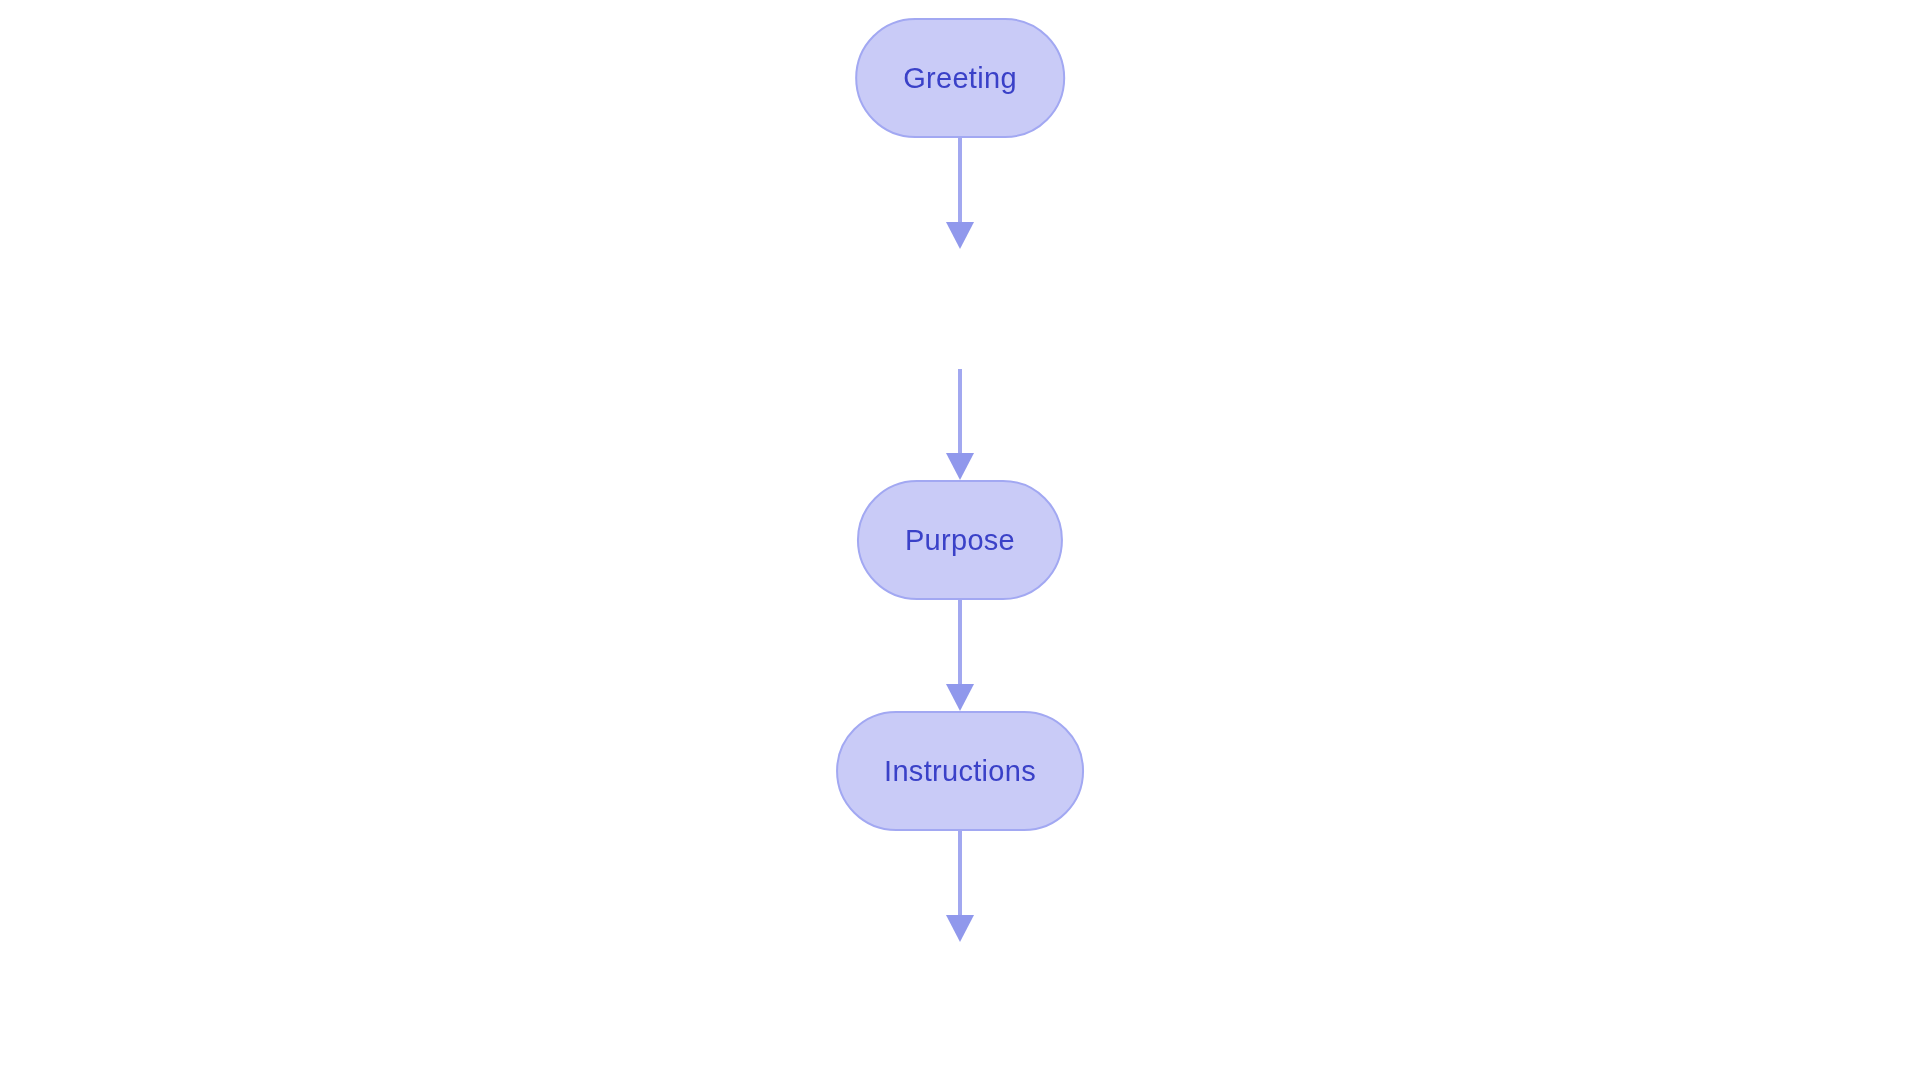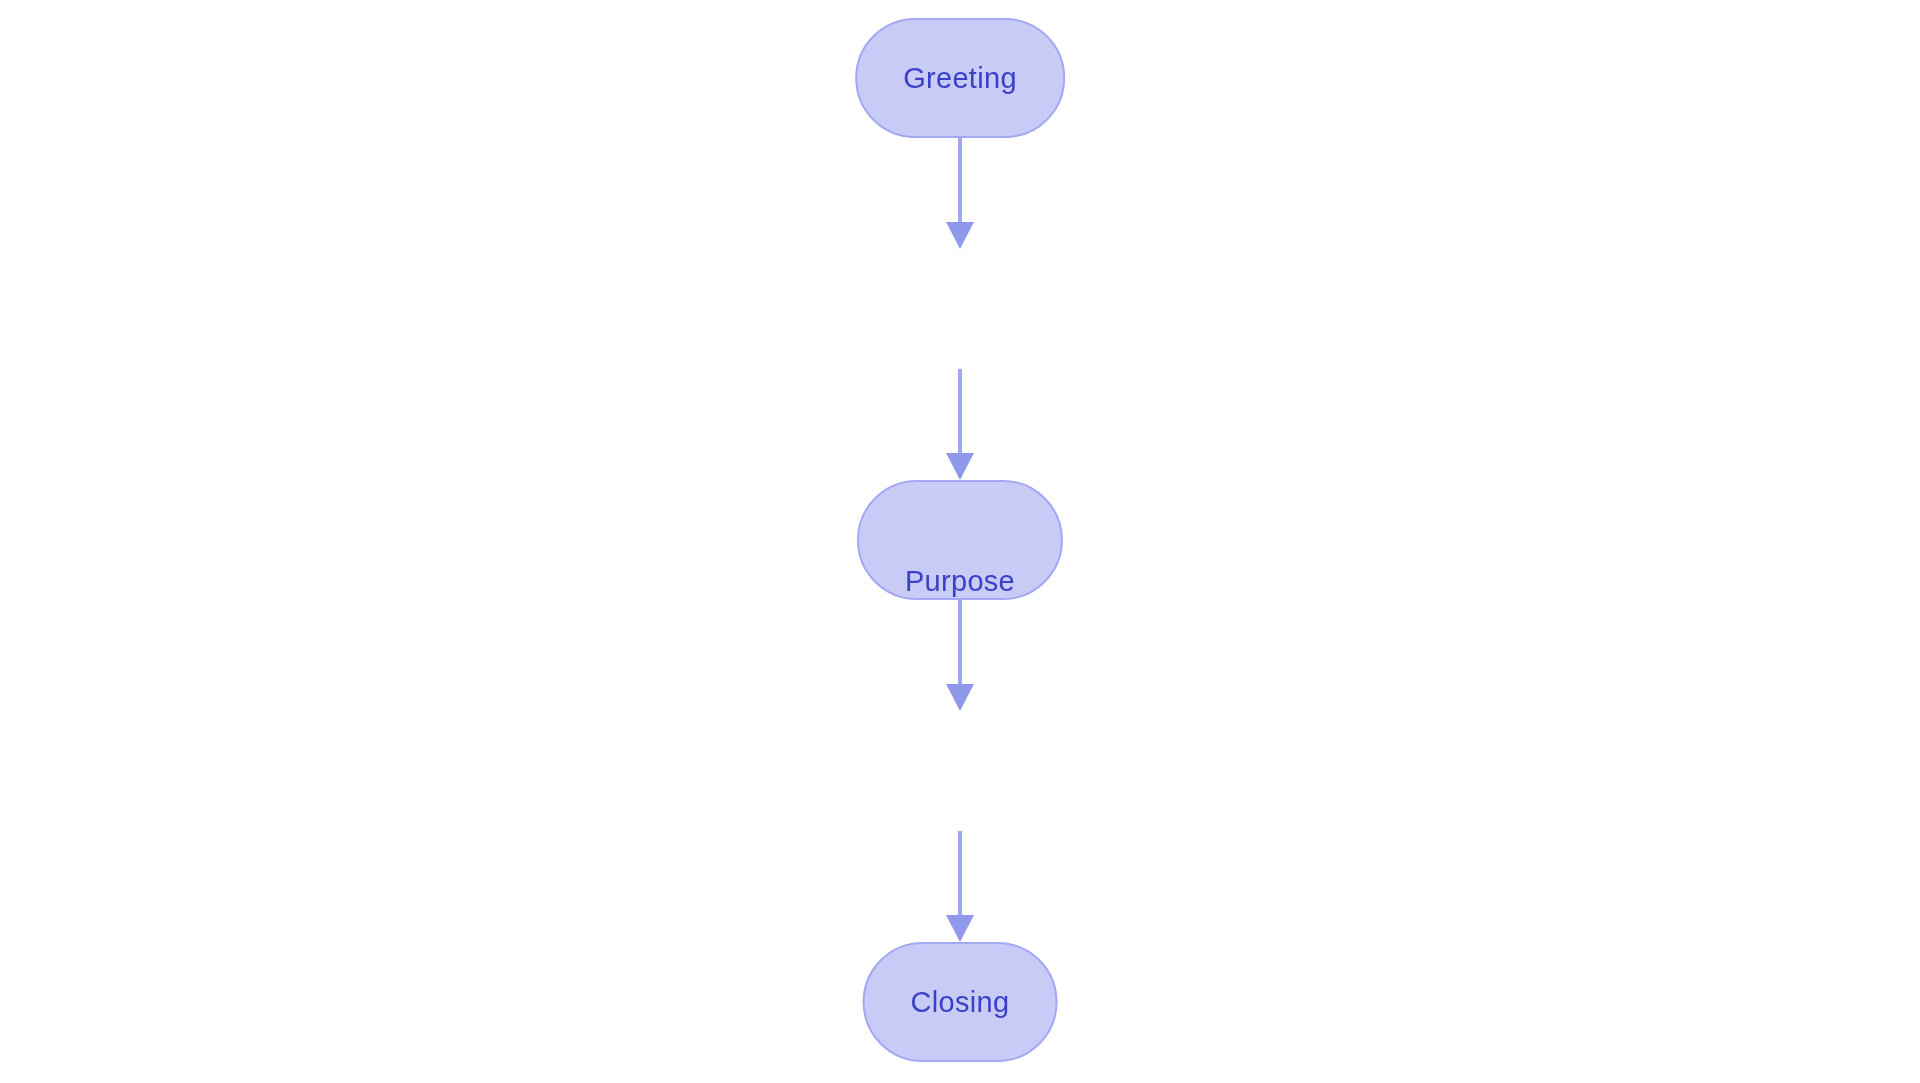--- a/index.html
+++ b/index.html
@@ -37,21 +37,21 @@
     justify-content:center;
   }
   .node-label{
     font-size:29px;
     letter-spacing:0.3px;
     color:var(--node-text);
     white-space:nowrap;
   }
   .n1{top:18px;}
   .n2{top:249px;}
-  .n3{top:480px;align-items:flex-end;}
+  .n3{top:480px;}
   .n4{top:711px;}
   .n5{top:942px;}
 
   .arrow{
     position:absolute;
     left:50%;
     transform:translateX(-50%);
     width:28px;
     display:flex;
     flex-direction:column;
@@ -95,23 +95,23 @@
 
   <div class="node n3">
     <span class="node-label">Purpose</span>
   </div>
 
   <div class="arrow a3">
     <div class="arrow-line"></div>
     <div class="arrow-head"></div>
   </div>
 
+  <div class="node n4">
+    <span class="node-label">Instructions</span>
+  </div>
 
   <div class="arrow a4">
     <div class="arrow-line"></div>
     <div class="arrow-head"></div>
   </div>
 
-  <div class="node n5">
-    <span class="node-label">Closing</span>
-  </div>
 
 </div>
 
 </body></html>

